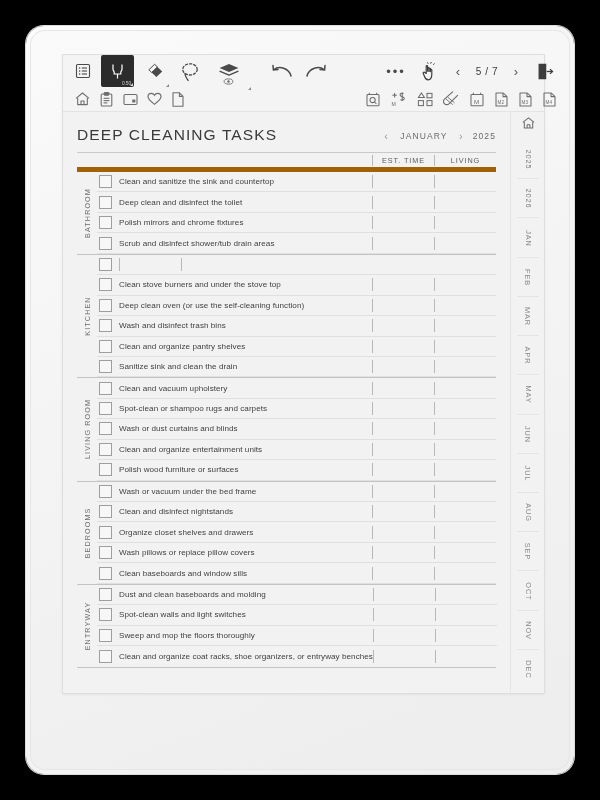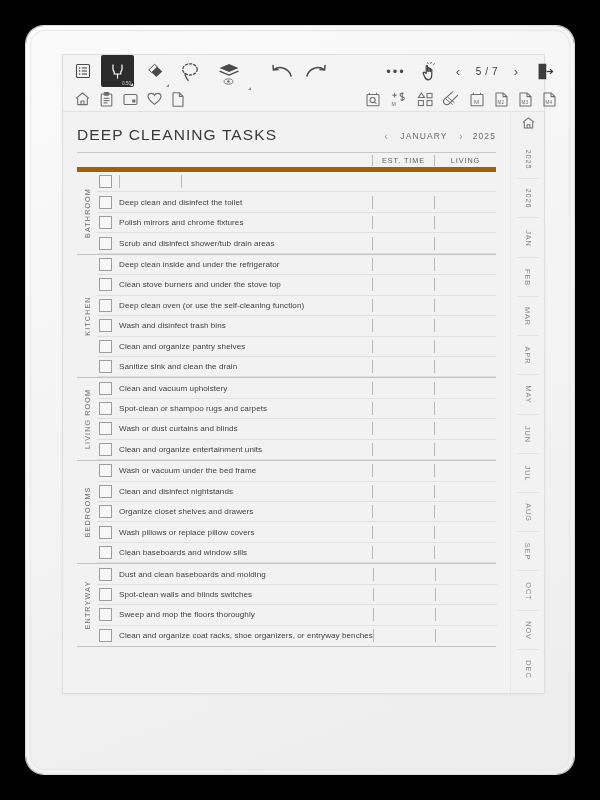--- a/index.html
+++ b/index.html
@@ -447,20 +447,21 @@
       </div>
 
       <div id="tasklist">
           <div class="sect">
             <div class="sect-label">
               <span>BATHROOM</span>
             </div>
             <div class="sect-rows">
               <div class="trow">
                 <div class="cb"></div>
+                <div class="tlabel">Clean and sanitize the sink and countertop</div>
                 <div class="tcell est"></div>
                 <div class="tcell act"></div>
               </div>
               <div class="trow">
                 <div class="cb"></div>
                 <div class="tlabel">Deep clean and disinfect the toilet</div>
                 <div class="tcell est"></div>
                 <div class="tcell act"></div>
               </div>
               <div class="trow">
@@ -477,21 +478,20 @@
               </div>
             </div>
           </div>
           <div class="sect">
             <div class="sect-label">
               <span>KITCHEN</span>
             </div>
             <div class="sect-rows">
               <div class="trow">
                 <div class="cb"></div>
-                <div class="tlabel">Deep clean inside and under the refrigerator</div>
                 <div class="tcell est"></div>
                 <div class="tcell act"></div>
               </div>
               <div class="trow">
                 <div class="cb"></div>
                 <div class="tlabel">Clean stove burners and under the stove top</div>
                 <div class="tcell est"></div>
                 <div class="tcell act"></div>
               </div>
               <div class="trow">
@@ -542,20 +542,26 @@
                 <div class="tlabel">Wash or dust curtains and blinds</div>
                 <div class="tcell est"></div>
                 <div class="tcell act"></div>
               </div>
               <div class="trow">
                 <div class="cb"></div>
                 <div class="tlabel">Clean and organize entertainment units</div>
                 <div class="tcell est"></div>
                 <div class="tcell act"></div>
               </div>
+              <div class="trow">
+                <div class="cb"></div>
+                <div class="tlabel">Polish wood furniture or surfaces</div>
+                <div class="tcell est"></div>
+                <div class="tcell act"></div>
+              </div>
             </div>
           </div>
           <div class="sect">
             <div class="sect-label">
               <span>BEDROOMS</span>
             </div>
             <div class="sect-rows">
               <div class="trow">
                 <div class="cb"></div>
                 <div class="tlabel">Wash or vacuum under the bed frame</div>
@@ -594,21 +600,21 @@
             </div>
             <div class="sect-rows">
               <div class="trow">
                 <div class="cb"></div>
                 <div class="tlabel">Dust and clean baseboards and molding</div>
                 <div class="tcell est"></div>
                 <div class="tcell act"></div>
               </div>
               <div class="trow">
                 <div class="cb"></div>
-                <div class="tlabel">Spot-clean walls and blinds switches</div>
+                <div class="tlabel">Spot-clean walls and light switches</div>
                 <div class="tcell est"></div>
                 <div class="tcell act"></div>
               </div>
               <div class="trow">
                 <div class="cb"></div>
                 <div class="tlabel">Sweep and mop the floors thoroughly</div>
                 <div class="tcell est"></div>
                 <div class="tcell act"></div>
               </div>
               <div class="trow">

